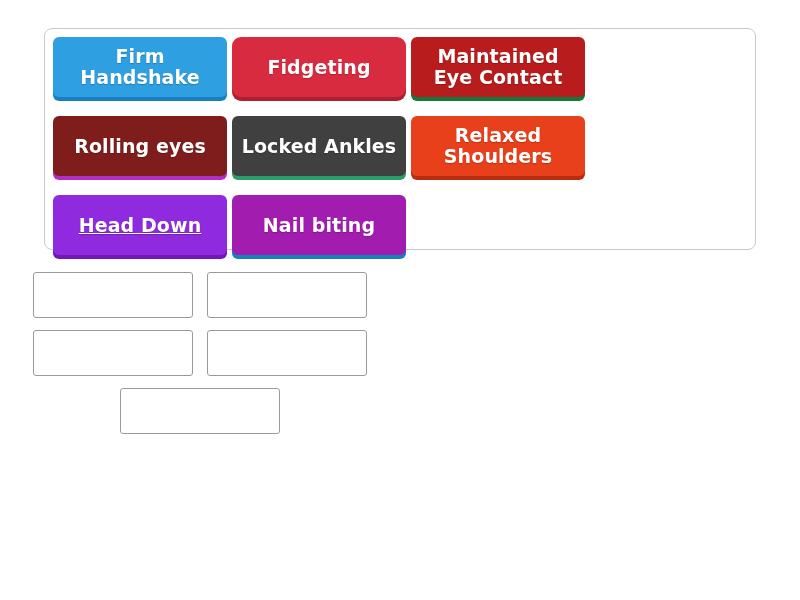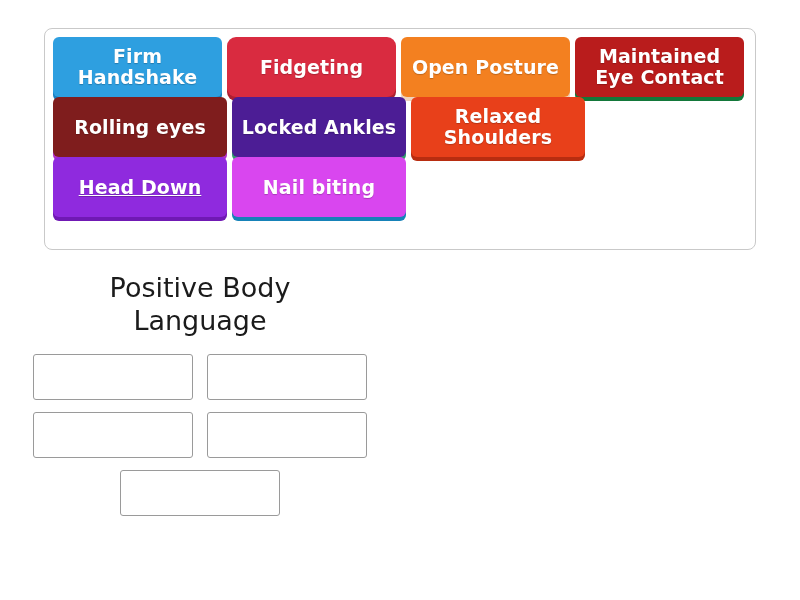--- a/index.html
+++ b/index.html
@@ -29,21 +29,21 @@
     border: 1px solid #c9c9c9;
     border-radius: 8px;
     background: #ffffff;
     padding: 8px 6px 6px 8px;
   }
 
   .bank-row {
     display: flex;
     flex-direction: row;
     align-items: flex-start;
-    height: 60px;
+    height: 79px;
   }
 
   .tile {
     position: relative;
     width: 174px;
     height: 60px;
     margin-right: 5px;
     border-radius: 6px;
     box-sizing: border-box;
     display: flex;
@@ -130,52 +130,48 @@
 <div id="app">
 
   <div class="bank">
     <div class="bank-row">
       <div class="tile" style="background: rgb(46, 159, 224); box-shadow: rgb(26, 127, 192) 0px 4px 0px;">
         <span class="tile-label">Firm Handshake</span>
       </div>
       <div class="tile" style="background: rgb(217, 43, 64); box-shadow: rgb(173, 31, 49) 0px 4px 0px; border-radius: 9px;">
         <span class="tile-label">Fidgeting</span>
       </div>
-      <div class="tile" style="background: rgb(243, 128, 32); box-shadow: rgba(201, 100, 16, 0.282) 0px 4px 0px;">
-        <span class="tile-label">Open Posture</span>
-      </div>
       <div class="tile" style="background: #b91c1c; box-shadow: rgb(19, 120, 58) 0px 4px 0px;">
         <span class="tile-label">Maintained Eye Contact</span>
       </div>
     </div>
     <div class="bank-row">
       <div class="tile" style="background: #7f1d1d; box-shadow: rgb(178, 47, 196) 0px 4px 0px;">
         <span class="tile-label">Rolling eyes</span>
       </div>
-      <div class="tile" style="background: #4c1d95; box-shadow: rgb(46, 155, 106) 0px 4px 0px;">
+      <div class="tile" style="background: #404040; box-shadow: rgb(46, 155, 106) 0px 4px 0px;">
         <span class="tile-label">Locked Ankles</span>
       </div>
       <div class="tile" style="background: rgb(232, 64, 26); box-shadow: rgb(184, 45, 16) 0px 4px 0px;">
         <span class="tile-label">Relaxed Shoulders</span>
       </div>
     </div>
     <div class="bank-row">
       <div class="tile" style="background: rgb(143, 42, 222); box-shadow: rgb(112, 25, 180) 0px 4px 0px; text-decoration: underline;">
         <span class="tile-label">Head Down</span>
       </div>
-      <div class="tile" style="background: #d946ef; box-shadow: rgb(22, 130, 184) 0px 4px 0px; align-items: center;">
+      <div class="tile" style="background: #a21caf; box-shadow: rgb(22, 130, 184) 0px 4px 0px; align-items: center;">
         <span class="tile-label">Nail biting</span>
       </div>
     </div>
   </div>
 
   <div class="columns">
 
     <div class="column">
-      <h2 class="column-title">Positive Body Language</h2>
       <div class="slots">
         <div class="slot"></div>
         <div class="slot"></div>
         <div class="slot"></div>
         <div class="slot"></div>
         <div class="slot"></div>
       </div>
     </div>
 
 

